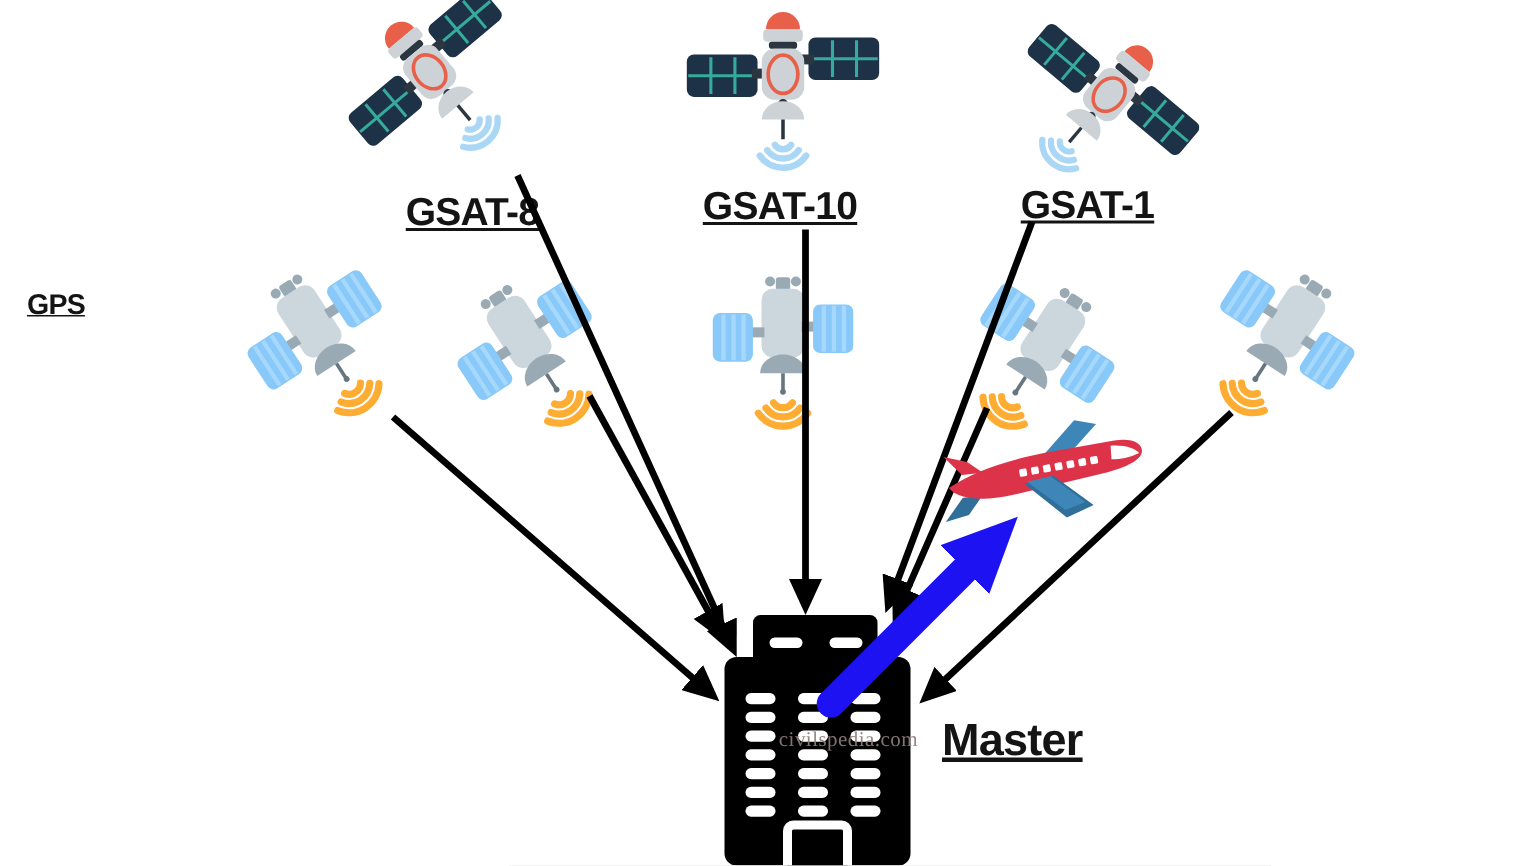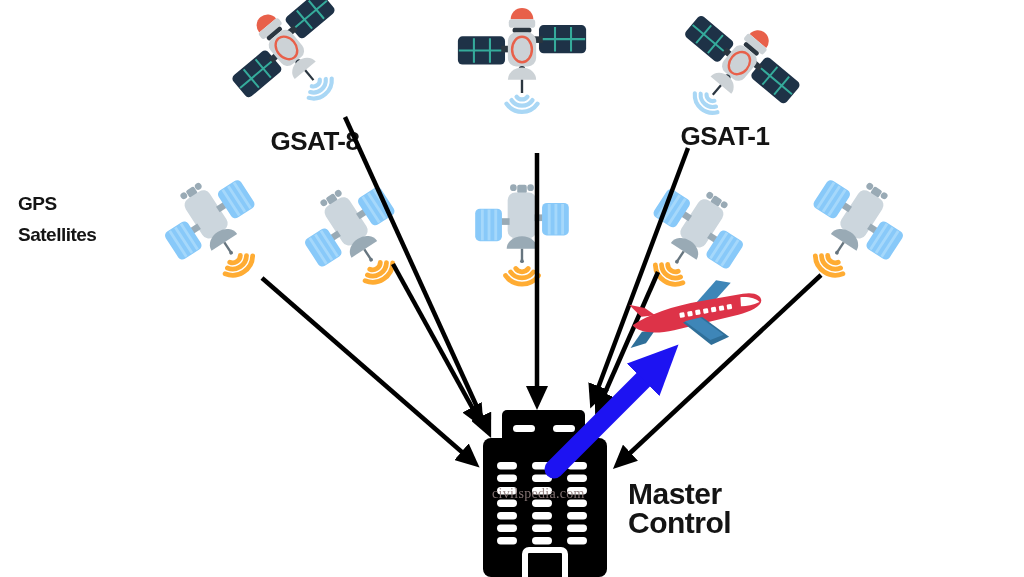--- a/index.html
+++ b/index.html
@@ -4,26 +4,26 @@
 <style>
   :root{
     --background:#ffffff; --text:#141414; --uplink-arrow:#000000; --broadcast-arrow:#1d13f2;
     --gps-signal:#ffac33; --geo-signal:#a9d7f5; --solar-panel-geo:#1e3247; --solar-panel-gps:#88c9f9;
     --building:#000000; --airplane-body:#dd3348; --airplane-wing:#3e86b8;
   }
   html,body{margin:0;padding:0;background:#e9e9e9;}
   #stage{position:relative;width:1024px;height:577px;background:var(--background,#fff);
          overflow:hidden;font-family:"Liberation Sans",sans-serif;}
   .abs{position:absolute;}
-  .label{color:var(--text,#141414);font-weight:800;letter-spacing:-0.5px;line-height:1;}
+  .label{color:var(--text,#141414);font-weight:800;letter-spacing:-0.5px;line-height:1;text-decoration:underline;}
   .geo-label{font-size:26px;text-align:center;width:140px;}
   .side-label{font-size:19px;line-height:31px;}
   .mcc-label{font-size:30px;line-height:29px;}
   .watermark{font-family:"Liberation Serif",serif;font-size:14px;color:#8f7d7d;opacity:.92;
-             width:120px;text-align:left;letter-spacing:.3px;}
+             width:120px;text-align:right;letter-spacing:.3px;}
   svg{display:block;overflow:visible;}
   
   .panel-geo{fill:var(--solar-panel-geo,#1e3247);}
   .geo-grid{stroke:#35ab9b;stroke-width:2.2;fill:none;}
   .geo-body{fill:#ccd2d6;} .geo-dark{fill:#2b3640;} .geo-red{fill:#e8604a;}
   .geo-oval{fill:none;stroke:#e8604a;stroke-width:2.6;}
   .geo-sig{fill:none;stroke:var(--geo-signal,#a9d7f5);stroke-width:4.6;stroke-linecap:round;}
   .gps-body{fill:#ccd6dd;} .gps-gray{fill:#99aab5;} .gps-dark{fill:#66757f;}
   .panel-gps{fill:var(--solar-panel-gps,#88c9f9);}
   .gps-stripe{stroke:#a5d8fb;stroke-width:3;fill:none;}
@@ -79,25 +79,25 @@
         <path d="M50,72 L50,84" stroke="#66757f" stroke-width="2.5"></path>
         <circle class="gps-dark" cx="50" cy="85" r="2"></circle>
         <path class="gps-sig" stroke-width="4" d="M56.6,92.6 A8,8 0 0 1 43.4,92.6"></path>
         <path class="gps-sig" d="M61.9,96.3 A14.5,14.5 0 0 1 38.1,96.3"></path>
         <path class="gps-sig" d="M67.2,100 A21,21 0 0 1 32.8,100"></path>
       </symbol>
     </defs>
   </svg>
 
   <div class="abs label geo-label" style="left:245px;top:128px;">GSAT-8</div>
+  <div class="abs label geo-label" style="left:450px;top:124px;">GSAT-10</div>
   <div class="abs label geo-label" style="left:655px;top:123px;">GSAT-1</div>
 
   <div class="abs label side-label" style="left:18px;top:188px;">
     <div>GPS</div>
-    <div>Satellites</div>
   </div>
 
   <div class="abs" style="left:233px;top:0;width:128px;height:121px;transform:rotate(-40deg);">
     <svg width="100%" height="100%" viewBox="0 0 140 132">
         <use href="#sym-geo-sat"></use>
       </svg>
   </div>
   <div class="abs" style="left:456px;top:4px;width:132px;height:125px;">
     <svg width="100%" height="100%" viewBox="0 0 140 132">
         <use href="#sym-geo-sat"></use>
@@ -208,16 +208,15 @@
           <rect x="78" y="30" width="5" height="5" rx="1"></rect>
         <rect x="86" y="30" width="5" height="5" rx="1"></rect>
           <rect x="94" y="30" width="5" height="5" rx="1"></rect>
         <rect x="102" y="30" width="5" height="5" rx="1"></rect>
       </g>
     </g>
   </svg>
 
   <div class="abs label mcc-label" style="left:628px;top:479px;">
     <div>Master</div>
-    <div>Control</div>
   </div>
 
 </div>
 
 </body></html>

